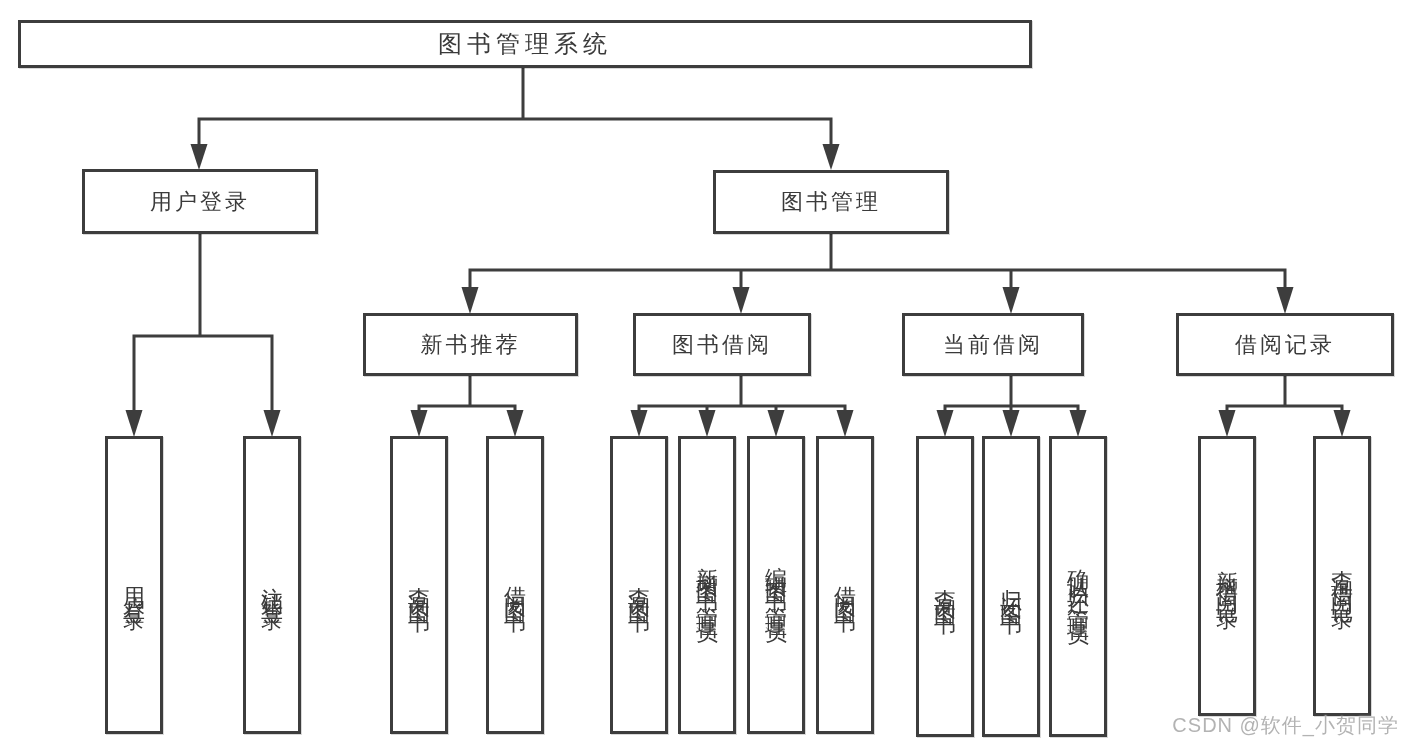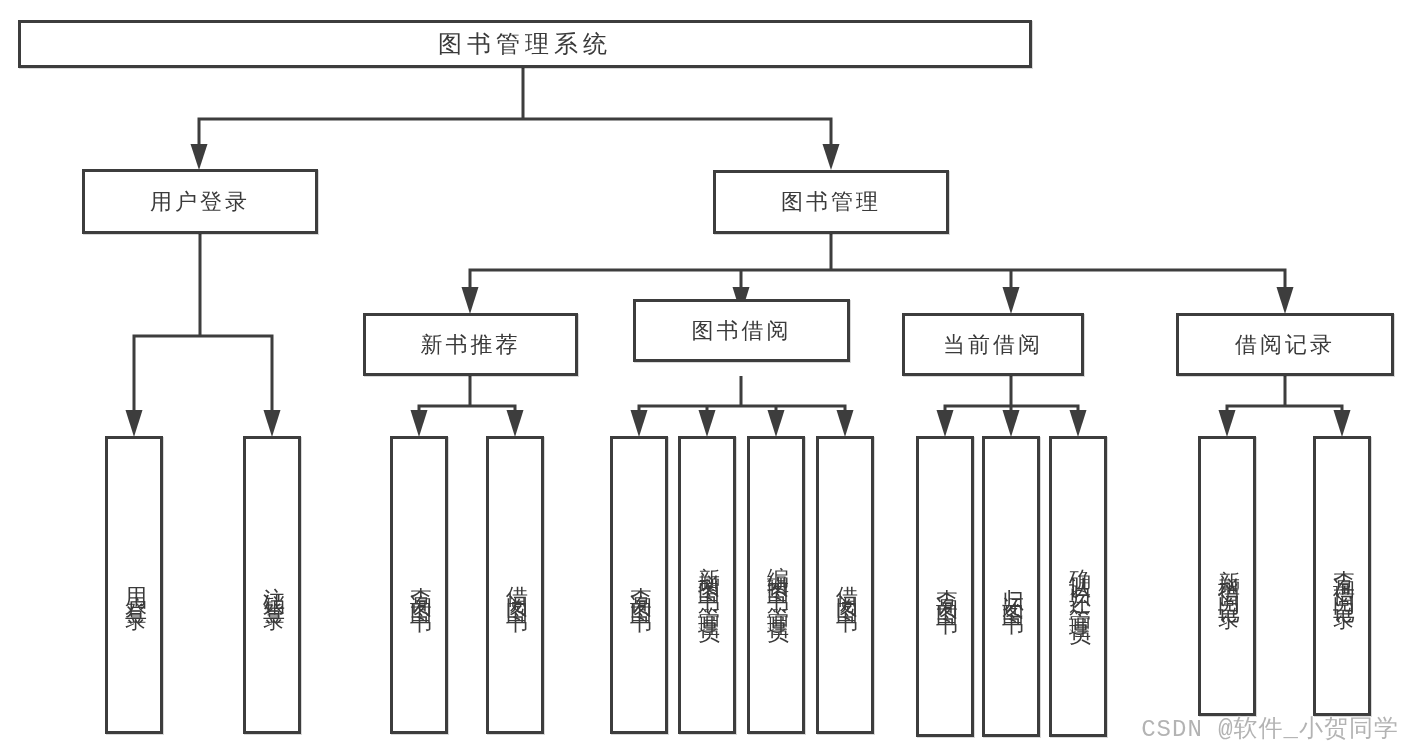--- a/index.html
+++ b/index.html
@@ -7,21 +7,21 @@
     --text:#3a3a3a;
     --box_bg:#ffffff;
     --page_bg:#ffffff;
     --watermark:#b3b3b3;
   }
   html,body{margin:0;padding:0;background:var(--page_bg);}
   .canvas{
     position:relative;
     width:1405px;height:747px;
     background:var(--page_bg);
-    font-family:Liberation Mono, monospace;
+    font-family:Liberation Sans, sans-serif;
     overflow:hidden;
   }
   .connectors{position:absolute;left:0;top:0;width:1405px;height:747px;pointer-events:none;}
   .connectors path{fill:none;stroke:var(--line);stroke-width:3;}
   .connectors polygon{fill:var(--line);stroke:none;}
   .hnode{
     position:absolute;box-sizing:border-box;
     background:var(--box_bg);border:3px solid var(--line);
     display:flex;align-items:center;justify-content:center;
     color:var(--text);font-size:22px;letter-spacing:3px;
@@ -34,21 +34,21 @@
     display:flex;align-items:center;justify-content:center;
     box-shadow:1px 1px 0 rgba(0,0,0,0.15);
   }
   .vnode .vlabel{
     writing-mode:vertical-rl;text-orientation:mixed;
     color:var(--text);font-size:22px;letter-spacing:8px;
     white-space:nowrap;line-height:1;
   }
   .watermark{
     position:absolute;right:6px;top:712px;
-    color:var(--watermark);font-size:24px;letter-spacing:1px;
+    color:var(--watermark);font-size:20px;letter-spacing:1px;
     z-index:5;text-shadow:0 0 2px #ffffff;
   }
 </style>
 </head>
 <body>
 
 <div class="canvas">
 
   <svg class="connectors" viewBox="0 0 1405 747" xmlns="http://www.w3.org/2000/svg">
     <path d="
@@ -94,21 +94,21 @@
   <div class="hnode" style="left:82px;top:169px;width:236px;height:65px;">
     <span>用户登录</span>
   </div>
   <div class="hnode" style="left:363px;top:313px;width:215px;height:63px;">
     <span>新书推荐</span>
   </div>
 
   <div class="hnode" style="left:713px;top:170px;width:236px;height:64px;">
     <span>图书管理</span>
   </div>
-  <div class="hnode" style="left:633px;top:299px;width:217px;height:63px;align-items:center;">
+  <div class="hnode" style="left:633px;top:313px;width:178px;height:63px;align-items:center;">
     <span>图书借阅</span>
   </div>
   <div class="hnode" style="left:902px;top:313px;width:182px;height:63px;">
     <span>当前借阅</span>
   </div>
   <div class="hnode" style="left:1176px;top:313px;width:218px;height:63px;">
     <span>借阅记录</span>
   </div>
 
   <div class="vnode" style="left:105px;top:436px;height:298px;">

